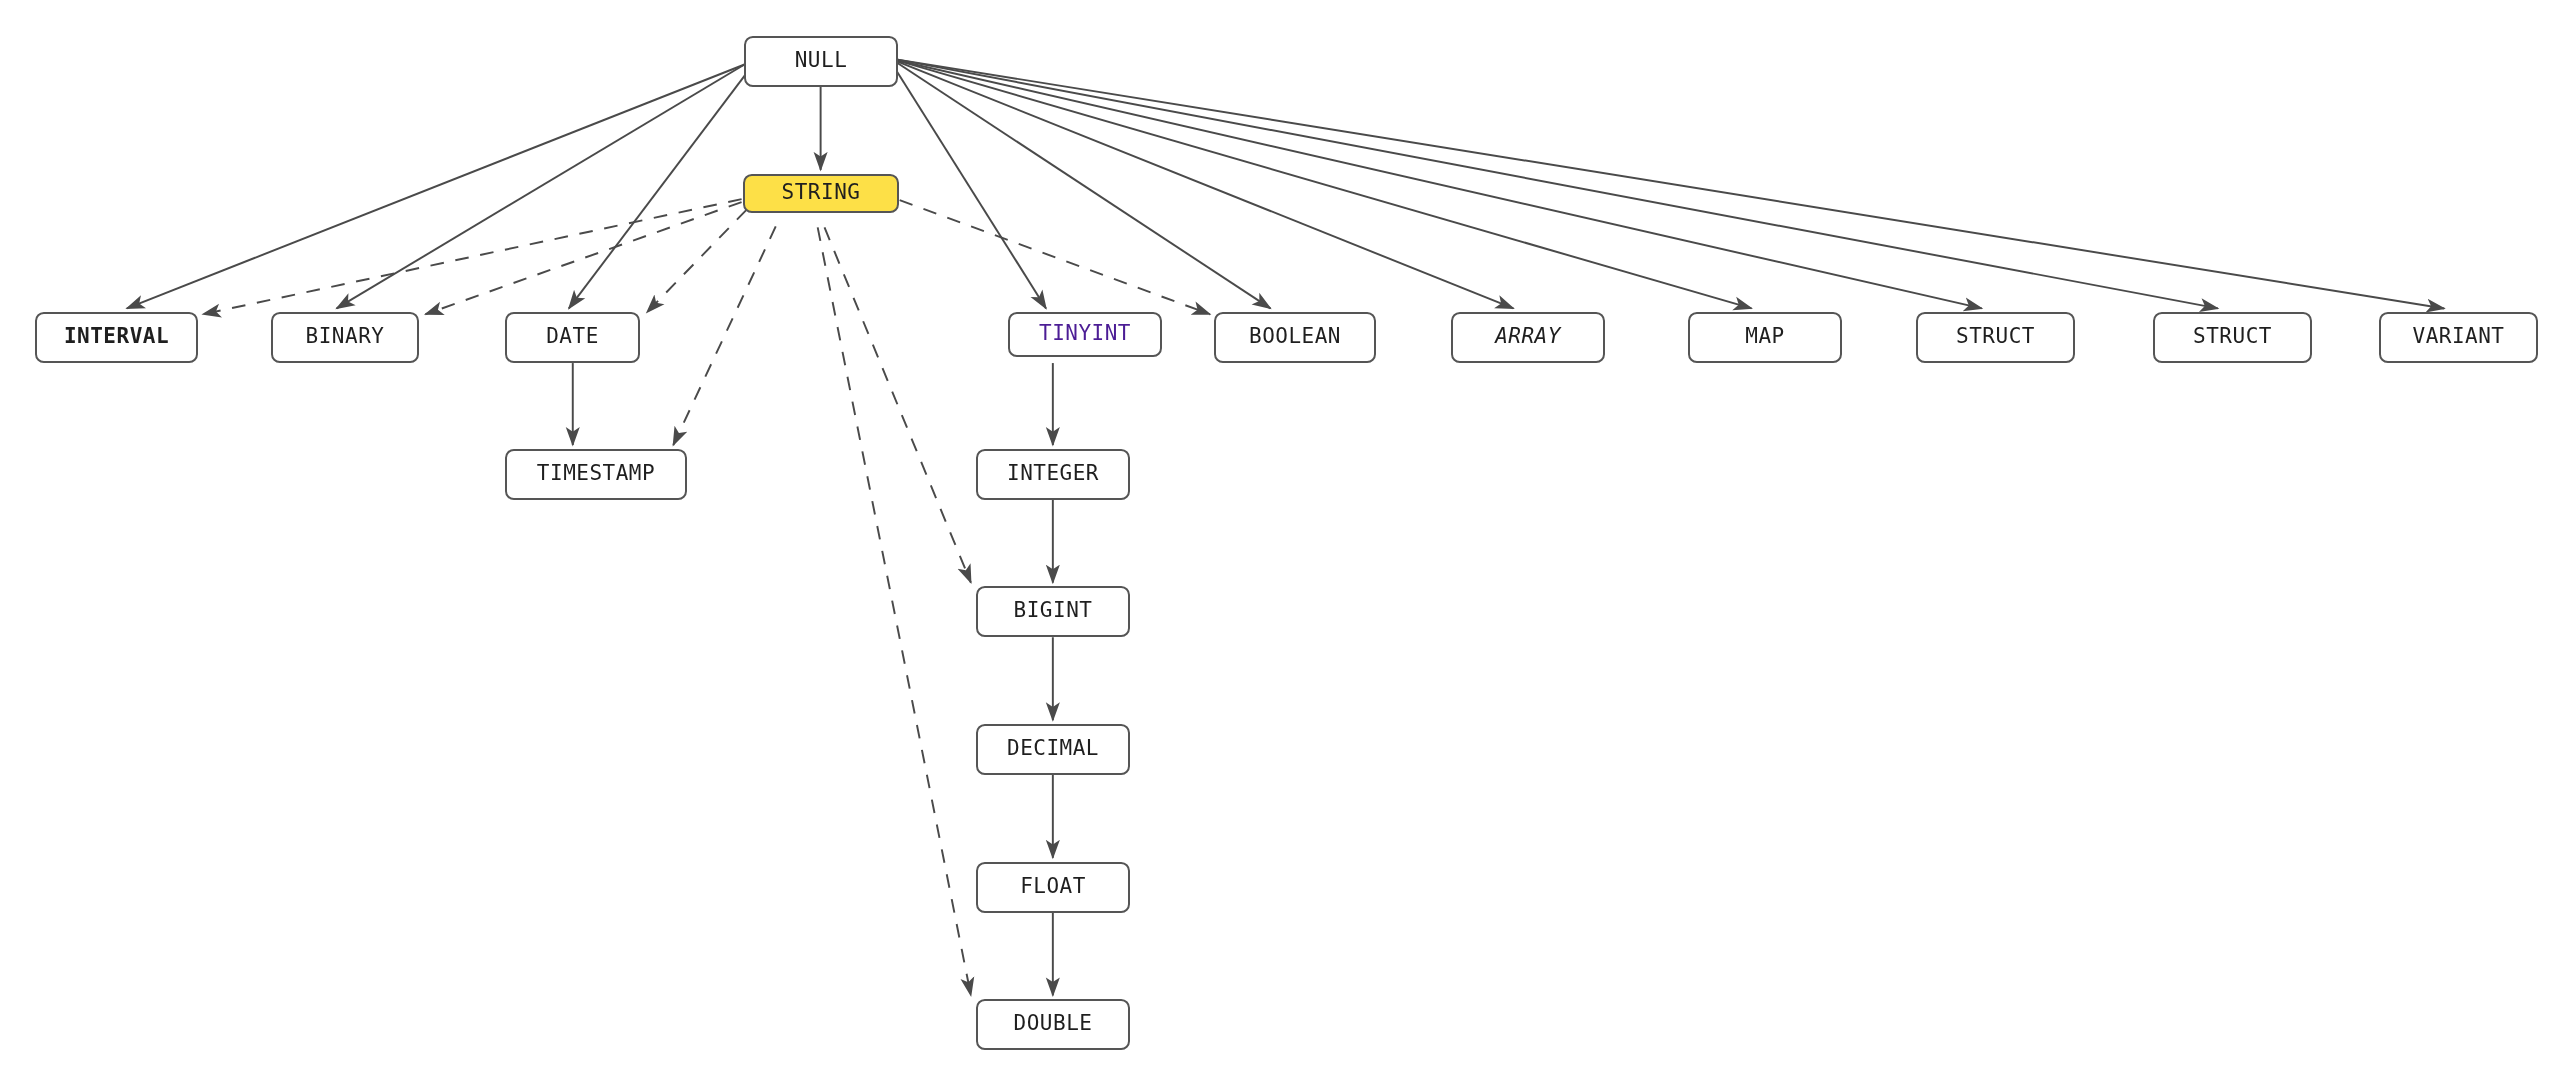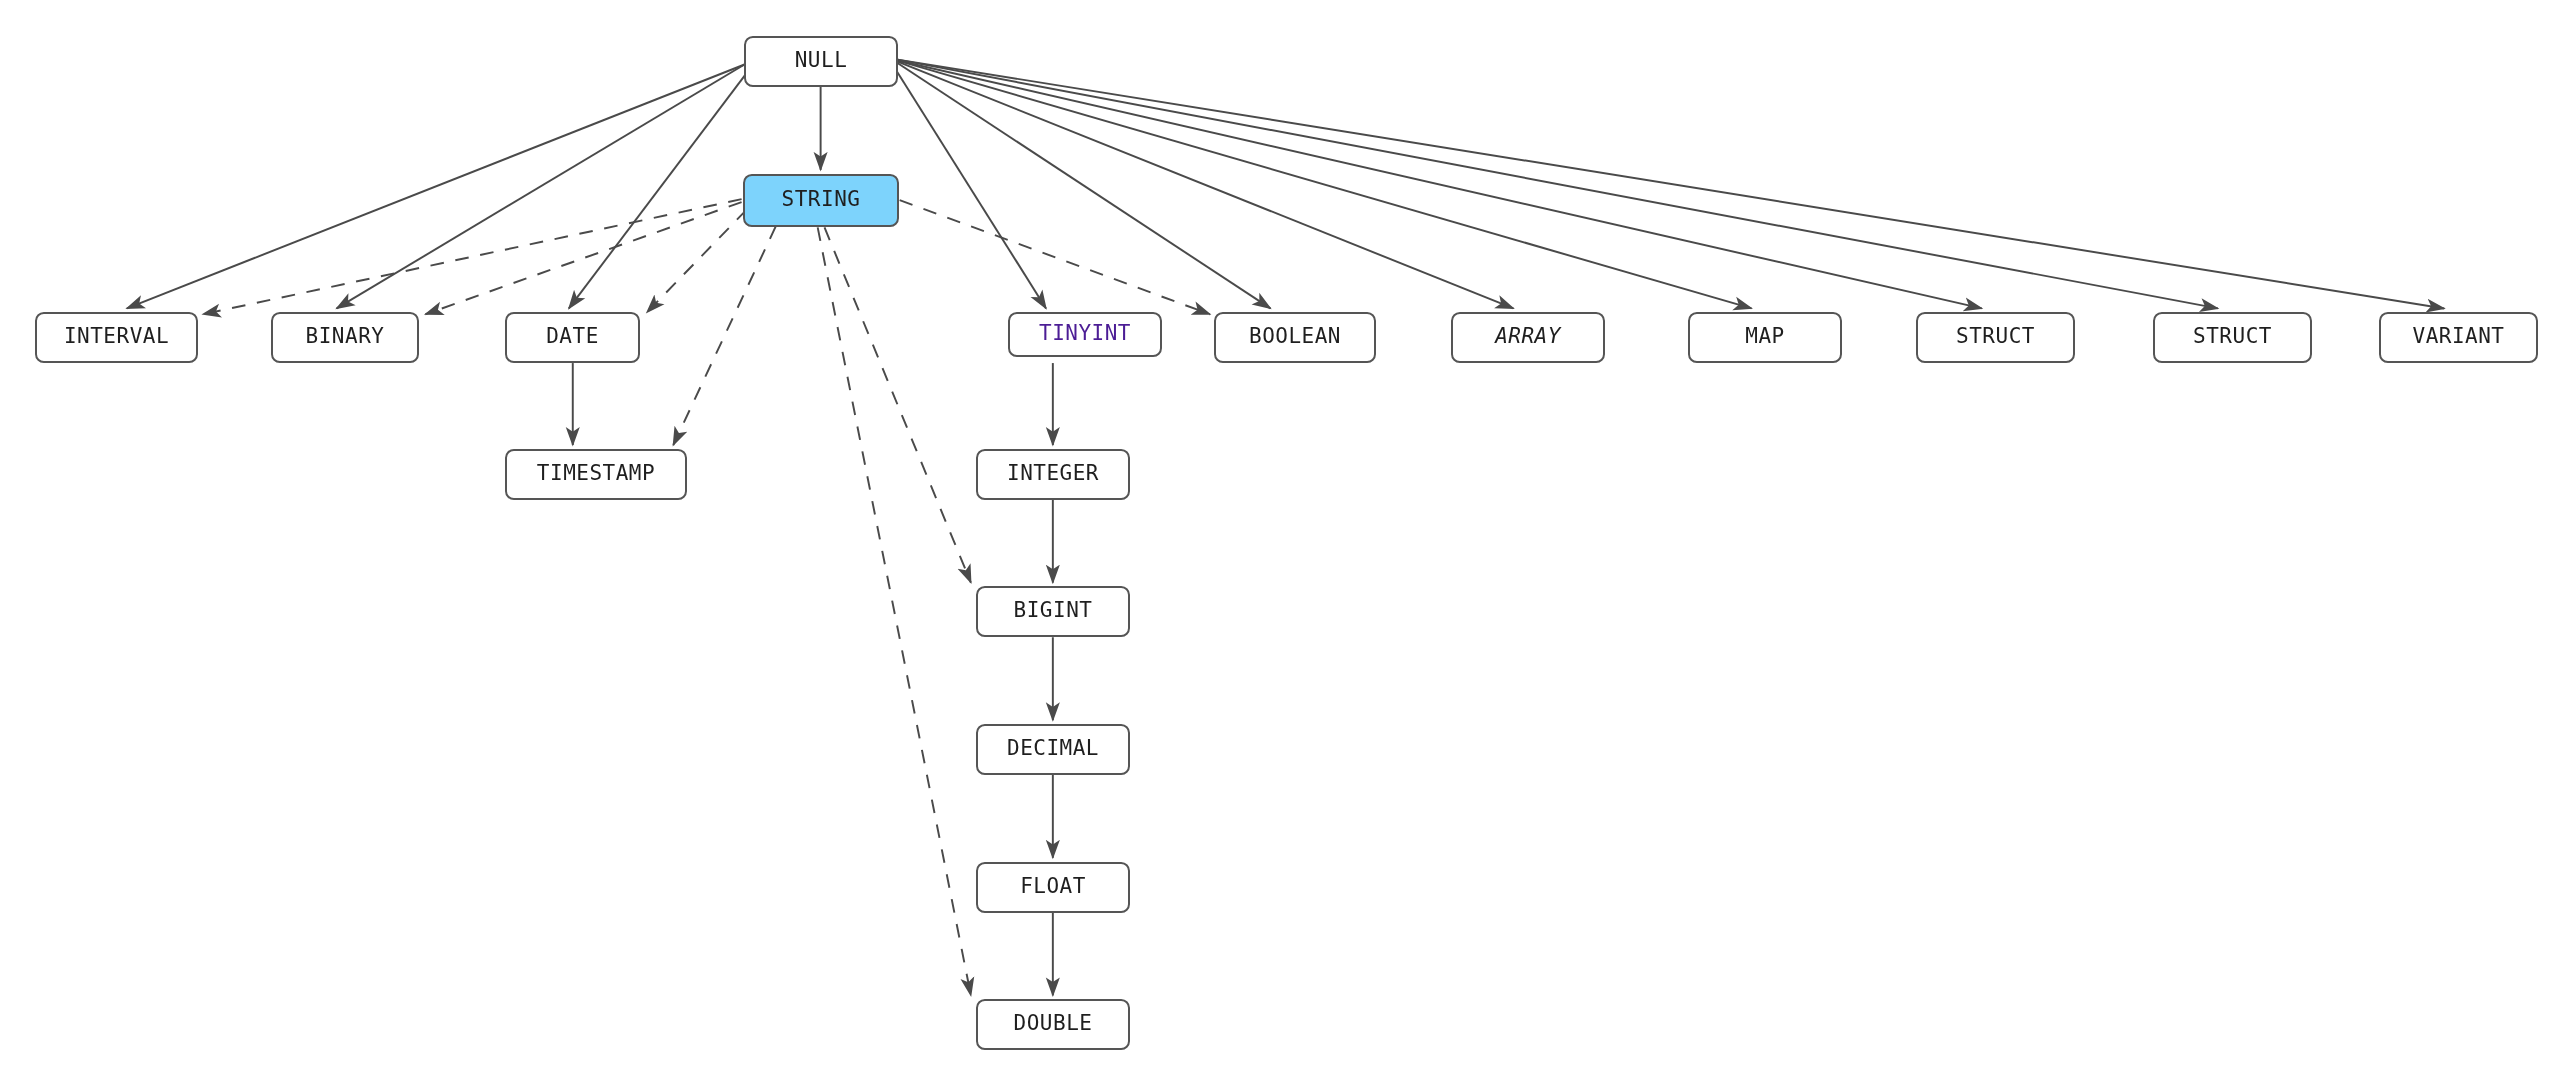--- a/index.html
+++ b/index.html
@@ -95,24 +95,24 @@
         <path d="M 1079,653 L 1079,738" fill="none" stroke="#4a4a4a" stroke-width="2.0" marker-end="url(#arrow-solid)"></path>
         <path d="M 1079,794 L 1079,879" fill="none" stroke="#4a4a4a" stroke-width="2.0" marker-end="url(#arrow-solid)"></path>
         <path d="M 1079,935 L 1079,1020" fill="none" stroke="#4a4a4a" stroke-width="2.0" marker-end="url(#arrow-solid)"></path>
       </g>
   </svg>
 
   <div id="node-layer">
       <div class="node" style="left: 744px; top: 36px; width: 154px; height: 51px; border-color: rgb(85, 85, 85); background: rgb(255, 255, 255); color: rgb(31, 31, 31);">
         <span class="node-label">NULL</span>
       </div>
-      <div class="node" style="left: 743px; top: 174px; width: 156px; height: 53px; border-color: rgb(85, 85, 85); background: #7dd3fc; color: rgb(31, 31, 31);">
+      <div class="node" style="left: 743px; top: 174px; width: 156px; height: 39px; border-color: rgb(85, 85, 85); background: #fde047; color: rgb(31, 31, 31);">
         <span class="node-label">STRING</span>
       </div>
-      <div class="node" style="left: 35px; top: 312px; width: 163px; height: 51px; border-color: rgb(85, 85, 85); background: rgb(255, 255, 255); color: rgb(31, 31, 31);">
+      <div class="node" style="left: 35px; top: 312px; width: 163px; height: 51px; border-color: rgb(85, 85, 85); background: rgb(255, 255, 255); color: rgb(31, 31, 31); font-weight: bold;">
         <span class="node-label">INTERVAL</span>
       </div>
       <div class="node" style="left: 271px; top: 312px; width: 148px; height: 51px; border-color: rgb(85, 85, 85); background: rgb(255, 255, 255); color: rgb(31, 31, 31);">
         <span class="node-label">BINARY</span>
       </div>
       <div class="node" style="left: 505px; top: 312px; width: 135px; height: 51px; border-color: rgb(85, 85, 85); background: rgb(255, 255, 255); color: rgb(31, 31, 31);">
         <span class="node-label">DATE</span>
       </div>
       <div class="node" style="left: 976px; top: 312px; width: 154px; height: 45px; border-color: rgb(85, 85, 85); background: rgb(255, 255, 255); color: #4c1d95; margin-left: 32px;">
         <span class="node-label">TINYINT</span>

